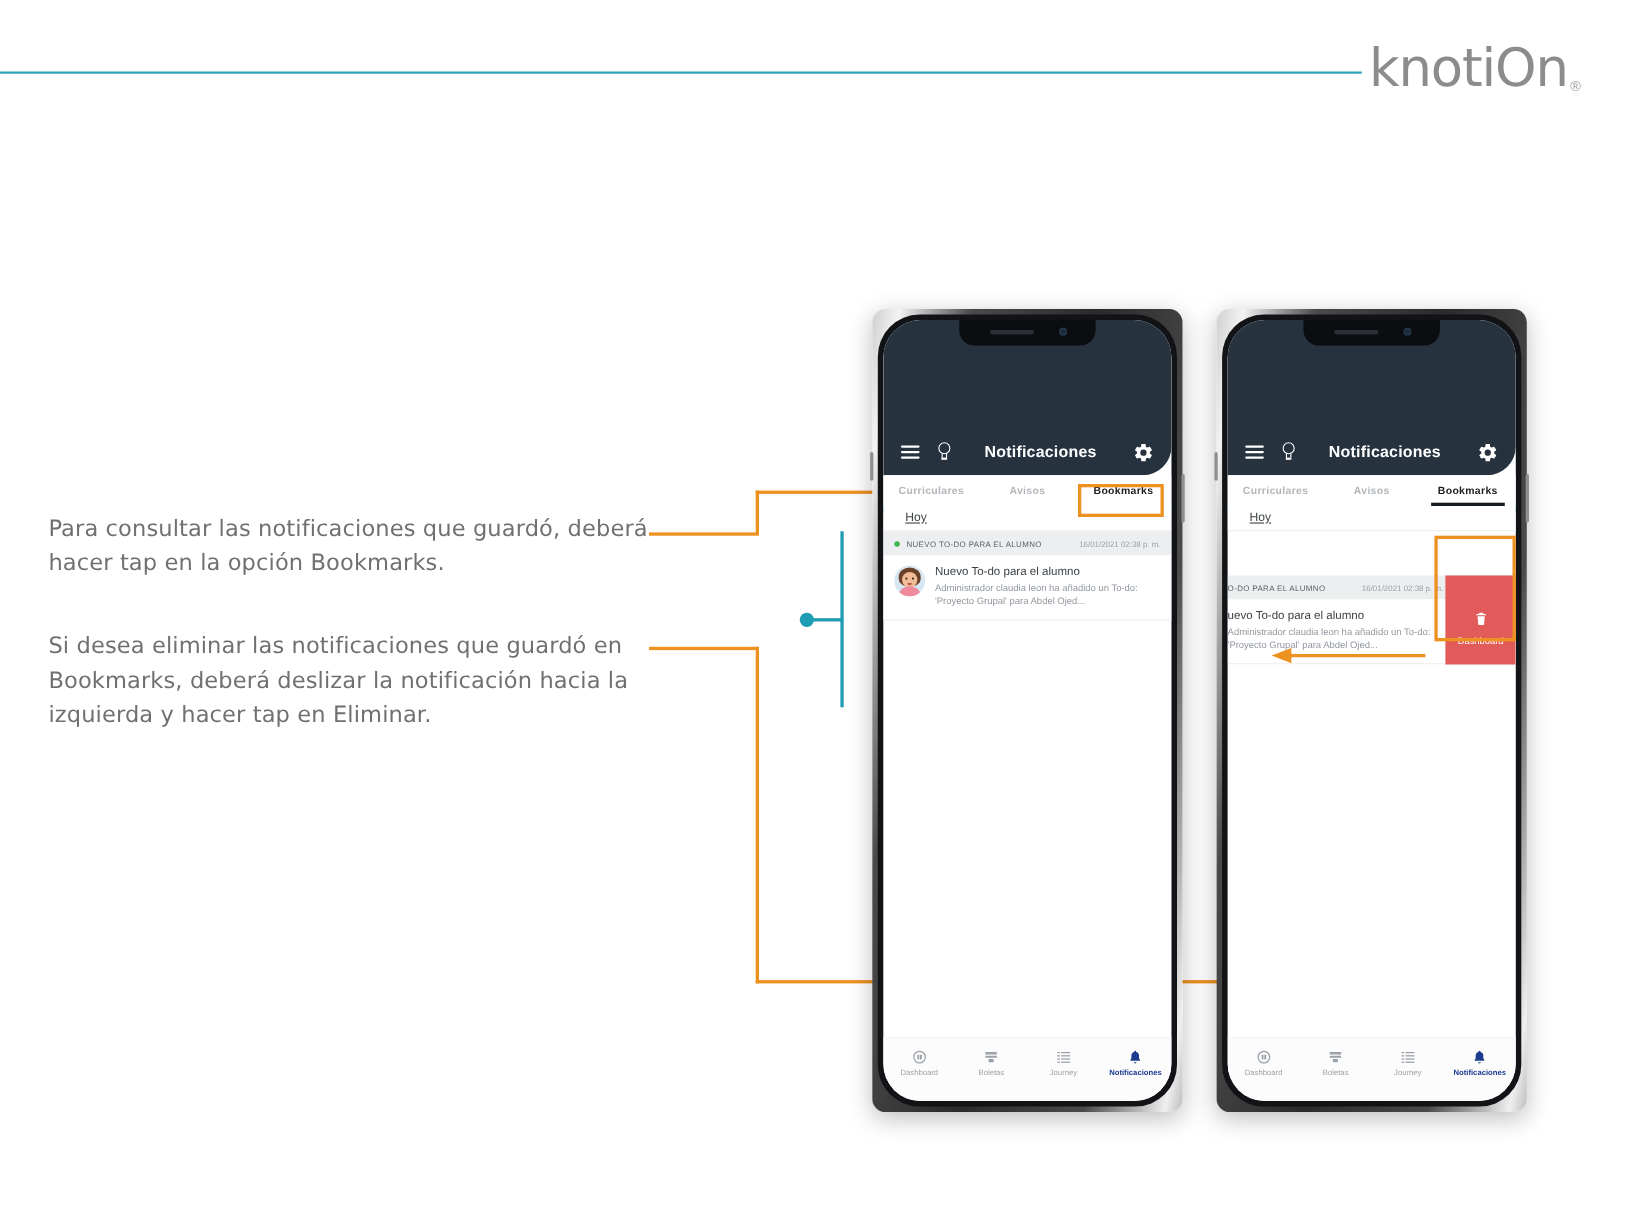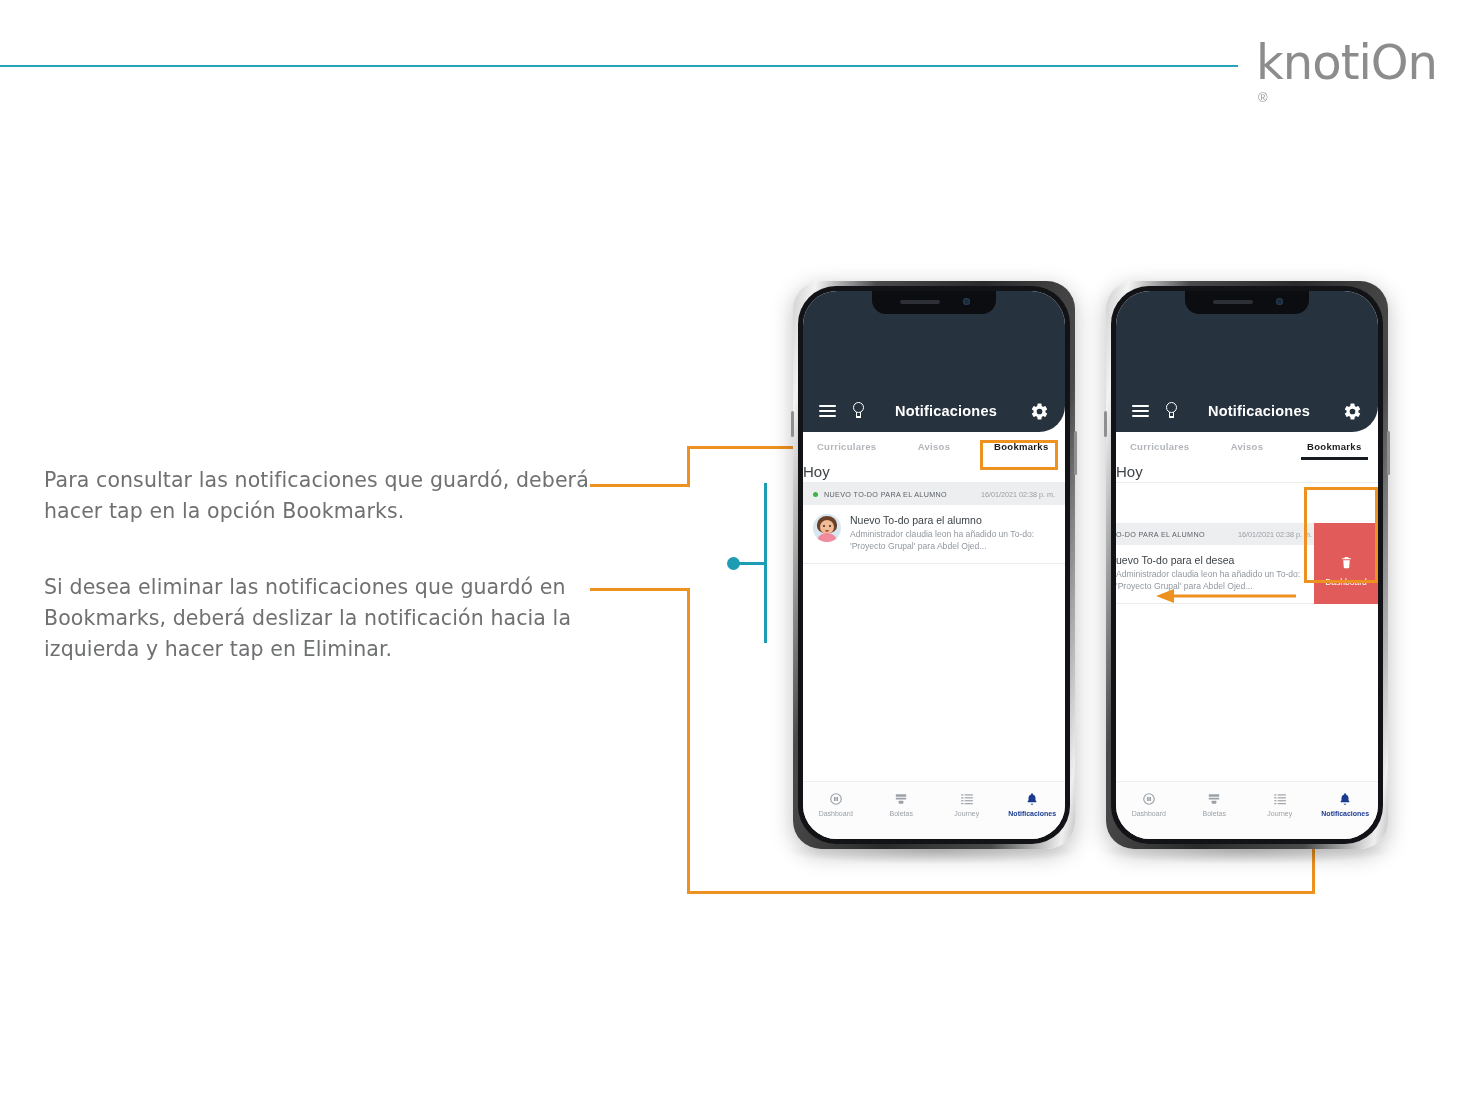--- a/index.html
+++ b/index.html
@@ -12,23 +12,22 @@
   }
   .stage{position:absolute;inset:0;}
 
   
   .top-rule{
     position:absolute;left:0;top:65px;width:1238px;height:2px;
     background:#29A3B8;
   }
   .logo{
     position:absolute;right:42px;top:38px;
-    display:flex;align-items:flex-start;
+    display:flex;align-items:flex-end;
     color:#8a8a8a;
-    flex-direction:column;
   }
   .logo-text{
     font-family:"DejaVu Sans", sans-serif;
     font-size:48px;font-weight:400;letter-spacing:-1px;
     color:#8c8c8c;line-height:1;
     position:relative;
   }
   .logo-reg{
     font-size:13px;color:#9a9a9a;margin-left:2px;margin-top:4px;
     font-family:"Liberation Sans", sans-serif;
@@ -60,22 +59,22 @@
   .tline.v{width:3px;}
   .tline.h{height:3px;}
   .tdot{
     position:absolute;width:13px;height:13px;border-radius:50%;
     background:#1E9CB4;
   }
 
   
   .phone{
     position:absolute;
-    width:282px;height:568px;
-    border-radius:28px;
+    width:282px;height:730px;
+    border-radius:12px;
     background:linear-gradient(100deg,#cfcfcf 0%,#f3f3f3 6%,#9d9d9d 14%,#4a4a4a 22%,#2a2a2a 50%,#4a4a4a 78%,#b5b5b5 90%,#efefef 96%,#bdbdbd 100%);
     padding:0;
     box-shadow:0 6px 22px rgba(0,0,0,0.25);
   }
   .phone-inner{
     position:absolute;inset:5px;
     border-radius:38px;
     background:#111317;
   }
   .screen{
@@ -158,23 +157,24 @@
     flex:1;text-align:center;font-size:9.5px;font-weight:bold;
     color:#b2b6ba;letter-spacing:0.3px;position:relative;
   }
   .tab.active{color:#1b1b1b;}
   .tab.active .underline{
     position:absolute;left:12%;right:12%;bottom:-8px;height:3px;background:#171c22;
   }
 
   .daylabel{
     position:absolute;left:0;top:169px;width:100%;height:23px;
-    background:#fff;color:#3f4448;font-size:15px;
-    display:flex;align-items:center;padding-left:0;box-sizing:border-box;
+    background:#fff;color:#3f4448;font-size:11px;
+    display:flex;align-items:center;padding-left:20px;box-sizing:border-box;
     border-bottom:1px solid #ededed;
+    text-decoration:underline;
   }
 
   .notif-wrap{position:absolute;left:0;top:192px;width:100%;}
   .notif-head{
     height:22px;background:#eceef0;display:flex;align-items:center;
     padding:0 10px;box-sizing:border-box;
   }
   .dot-green{width:5px;height:5px;border-radius:50%;background:#3cb54a;margin-right:6px;flex:0 0 auto;}
   .notif-kind{font-size:7.2px;color:#5c6268;letter-spacing:0.35px;flex:1;white-space:nowrap;}
   .notif-time{font-size:7.2px;color:#9aa0a6;white-space:nowrap;}
@@ -414,21 +414,21 @@
 
         <div class="daylabel">Hoy</div>
 
         <div class="notif-wrap" style="overflow:hidden;margin-top:40px;">
           <div class="notif-head" style="padding-left:0;">
             <span class="notif-kind">O-DO PARA EL ALUMNO</span>
             <span class="notif-time" style="margin-right:56px;">16/01/2021 02:38 p. m.</span>
           </div>
           <div class="notif-card" style="padding-left:0;padding-right:66px;">
             <div class="notif-body">
-              <div class="notif-title">uevo To-do para el desea</div>
+              <div class="notif-title">uevo To-do para el alumno</div>
               <div class="notif-desc">Administrador claudia leon  ha añadido un To-do: 'Proyecto Grupal' para Abdel Ojed...</div>
             </div>
           </div>
           <div class="delete-action">
             <div class="trash">
               <svg width="13" height="15" viewBox="0 0 24 24" fill="#ffffff">
                 <path d="M9 2h6l1 2h4v2H4V4h4l1-2zM6 8h12l-1 13a1.5 1.5 0 0 1-1.5 1.4h-7A1.5 1.5 0 0 1 7 21L6 8z"></path>
               </svg>
             </div>
             <div class="del-label">Dashboard</div>

